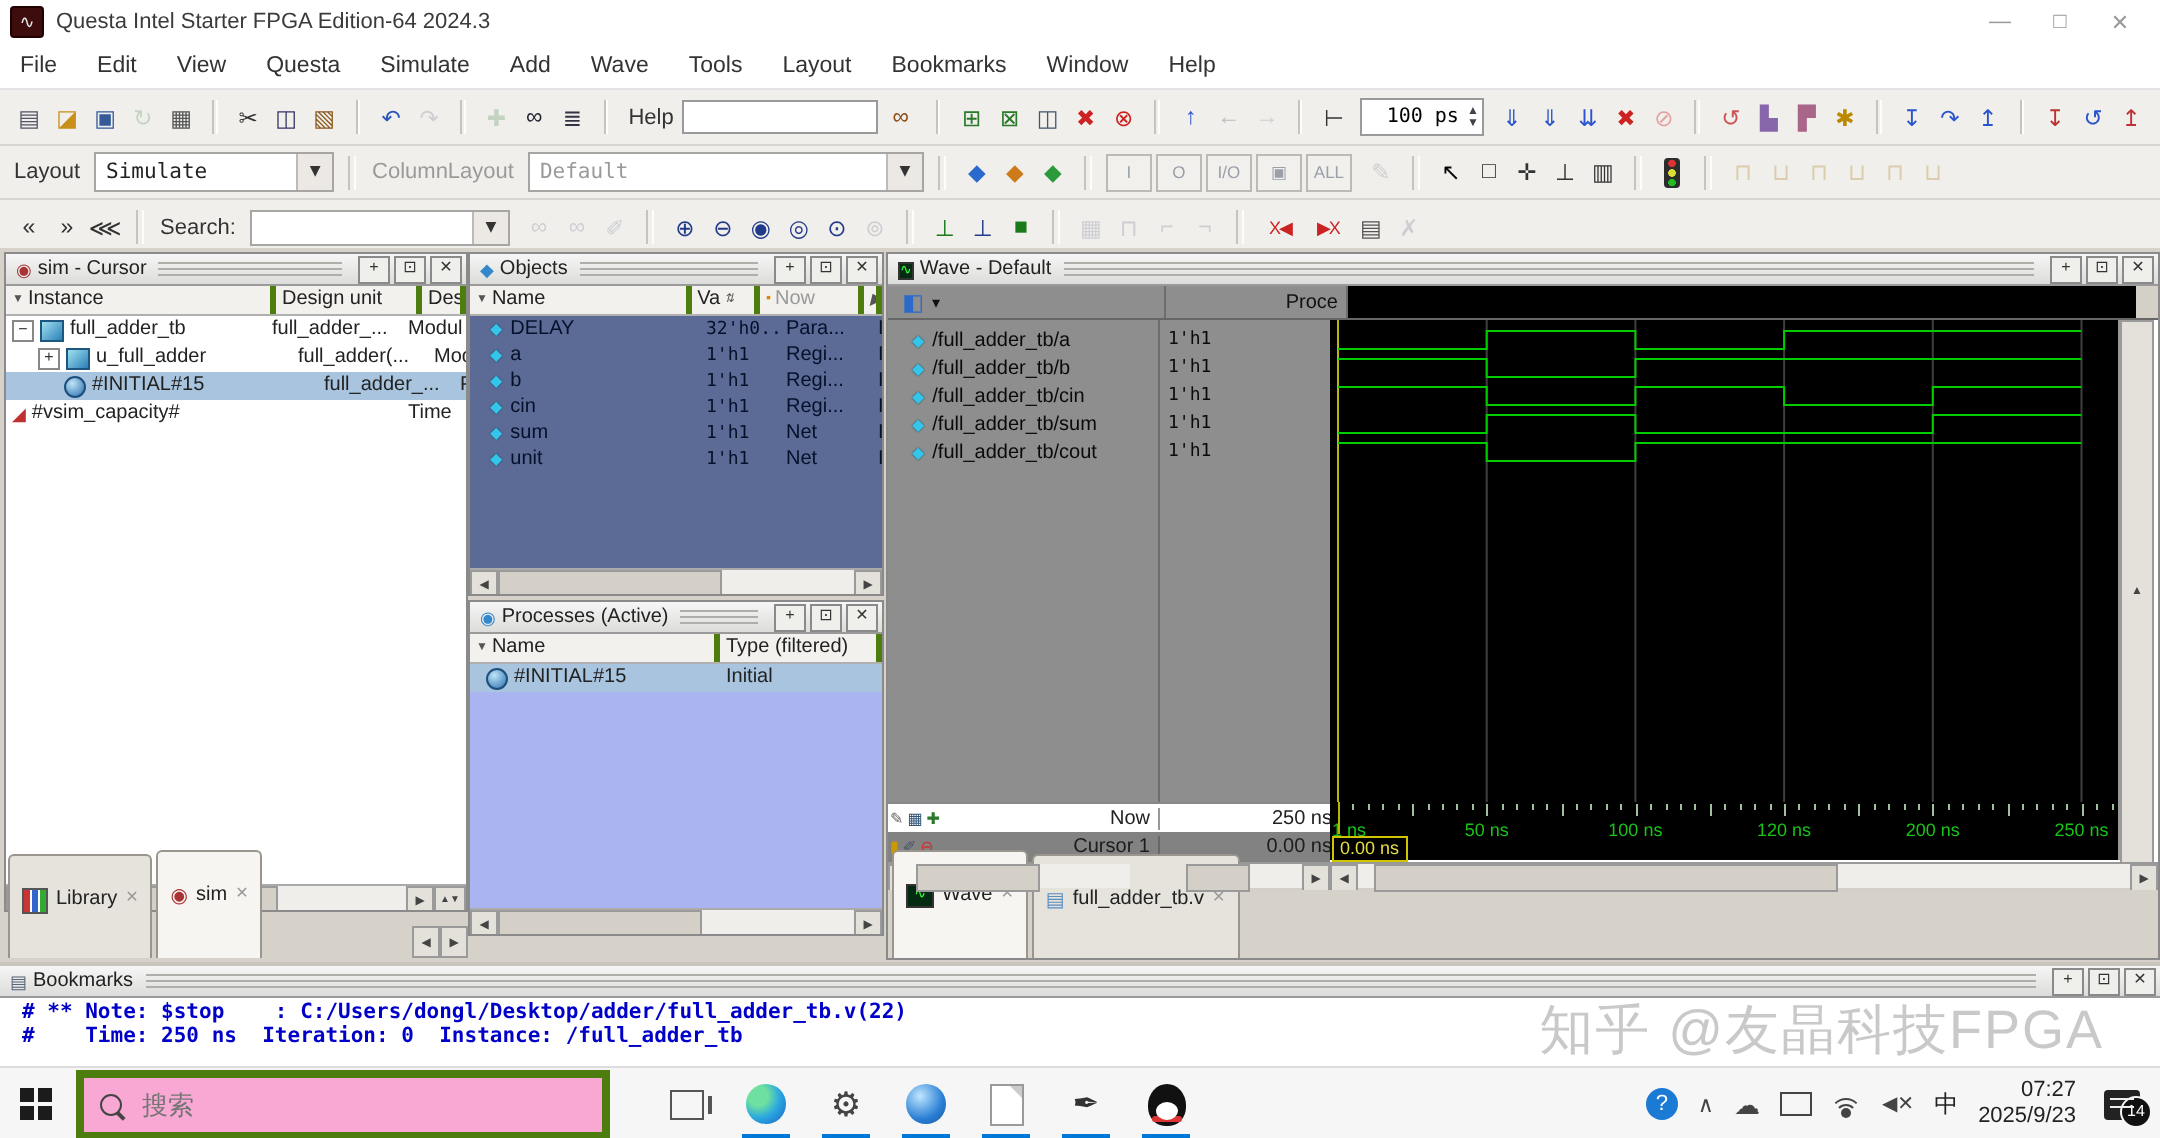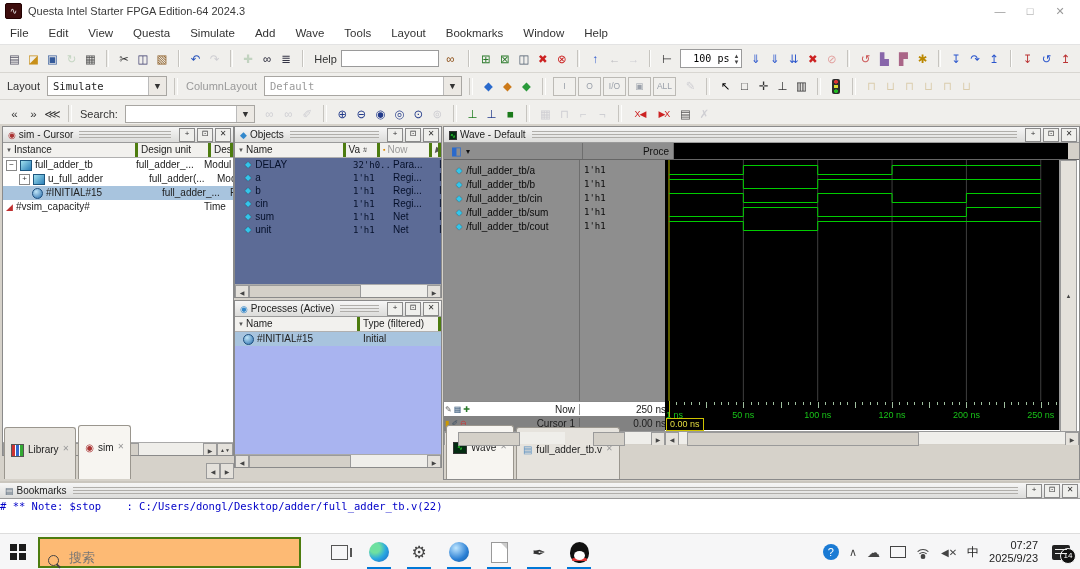--- a/index.html
+++ b/index.html
@@ -83,28 +83,28 @@
   .tlab{position:absolute;top:9px;font-size:9px;color:#18c418;white-space:nowrap}
   .cursorbox{position:absolute;left:1px;top:17px;border:1px solid #cfc400;color:#e6de40;background:#000;
     font-size:9px;padding:0 3px;height:11px;line-height:11px;z-index:3}
   .vscroll{width:15px;background:#d4d0c8;border-left:1px solid #999;display:flex;flex-direction:column;flex:none}
   .vthumb{margin:1px;height:34px;background:#e4e1db;border:1px solid #9a9a9a}
   .nowrow{display:flex;height:14px;background:#fff;font-size:10px;align-items:center;border-top:1px solid #888}
   .currow{display:flex;height:15px;background:#828282;font-size:10px;align-items:center;color:#1c1c1c}
   .miniico{font-size:8px;margin:0 1px}
   
   #transcript{position:absolute;left:0;top:481px;width:1080px;height:52px;background:#fff;border-top:2px solid #cac6be;display:flex;flex-direction:column;overflow:hidden}
-  .tline{white-space:pre;font-family:"DejaVu Sans Mono",monospace;font-size:10.5px;font-weight:normal;line-height:11.5px;padding-left:0}
+  .tline{white-space:pre;font-family:"DejaVu Sans Mono",monospace;font-size:10.5px;font-weight:bold;line-height:11.5px;padding-left:11px}
   #watermark{position:absolute;right:28px;top:497px;font-size:27px;color:#c9c9c9;letter-spacing:1px;
     text-shadow:1px 1px 0 #fff;z-index:5;font-family:"Liberation Sans",sans-serif}
   
   #taskbar{position:absolute;left:0;top:533px;width:1080px;height:36px;background:#f6f6f7;border-top:1px solid #ddd;display:flex;align-items:center}
   .startlogo{width:16px;height:16px;margin:0 12px 0 10px;display:grid;grid-template-columns:7px 7px;grid-template-rows:7px 7px;gap:2px}
   .startlogo i{background:#1b1b1b}
-  .tsearch{width:243px;height:27px;background:#fdba74;border:2px solid #4d7c0f;display:flex;align-items:flex-end;padding:0 8px;gap:8px}
+  .tsearch{width:243px;height:27px;background:#f9a8d4;border:4px solid #4d7c0f;display:flex;align-items:center;padding:0 8px;gap:8px}
   .mag{width:9px;height:9px;border:1.5px solid #444;border-radius:50%;position:relative;flex:none}
   .mag:after{content:"";position:absolute;width:5px;height:1.5px;background:#444;transform:rotate(45deg);left:7px;top:9px}
   .tsearch input{border:none;outline:none;font-size:13px;width:160px;font-family:"Liberation Sans",sans-serif;background:transparent;color:#333}
   .tapp{position:relative;width:40px;height:36px;display:flex;align-items:center;justify-content:center}
   .underline{position:absolute;bottom:0;left:8px;width:24px;height:3px;background:#0078d7}
   .taskview{width:15px;height:13px;border:1.5px solid #555;position:relative}
   .taskview:after{content:"";position:absolute;right:-5px;top:2px;width:1.5px;height:9px;background:#555}
   .edge{width:20px;height:20px;border-radius:50%;background:radial-gradient(circle at 30% 30%,#6ee0a0 0 25%,#2aa8e0 55%,#1b5fc4 100%)}
   .gear{font-size:17px;color:#444}
   .sphere{width:20px;height:20px;border-radius:50%;background:radial-gradient(circle at 35% 30%,#bfe6ff,#2a7fd4 60%,#155a9e)}
@@ -768,22 +768,24 @@
     <div class="phead">
       <span class="phicon" style="color:#567">▤</span>
       <span>Bookmarks</span>
       <span class="pgrip"></span>
       <span class="pbtn">+</span>
       <span class="pbtn">⊡</span>
       <span class="pbtn">✕</span>
     </div>
     <div id="transcript-lines" style="flex:1;overflow:hidden;padding-top:2px">
         <div class="tline" style="color: rgb(0, 0, 200);"># ** Note: $stop    : C:/Users/dongl/Desktop/adder/full_adder_tb.v(22)</div>
+        <div class="tline" style="color: rgb(0, 0, 200);">#    Time: 250 ns  Iteration: 0  Instance: /full_adder_tb</div>
       </div>
   </div>
+  <div id="watermark">知乎 @友晶科技FPGA</div>
 
   <div id="taskbar">
     <span class="startlogo">
         <i></i>
         <i></i>
         <i></i>
         <i></i>
       </span>
     <span class="tsearch">
       <span class="mag"></span>

